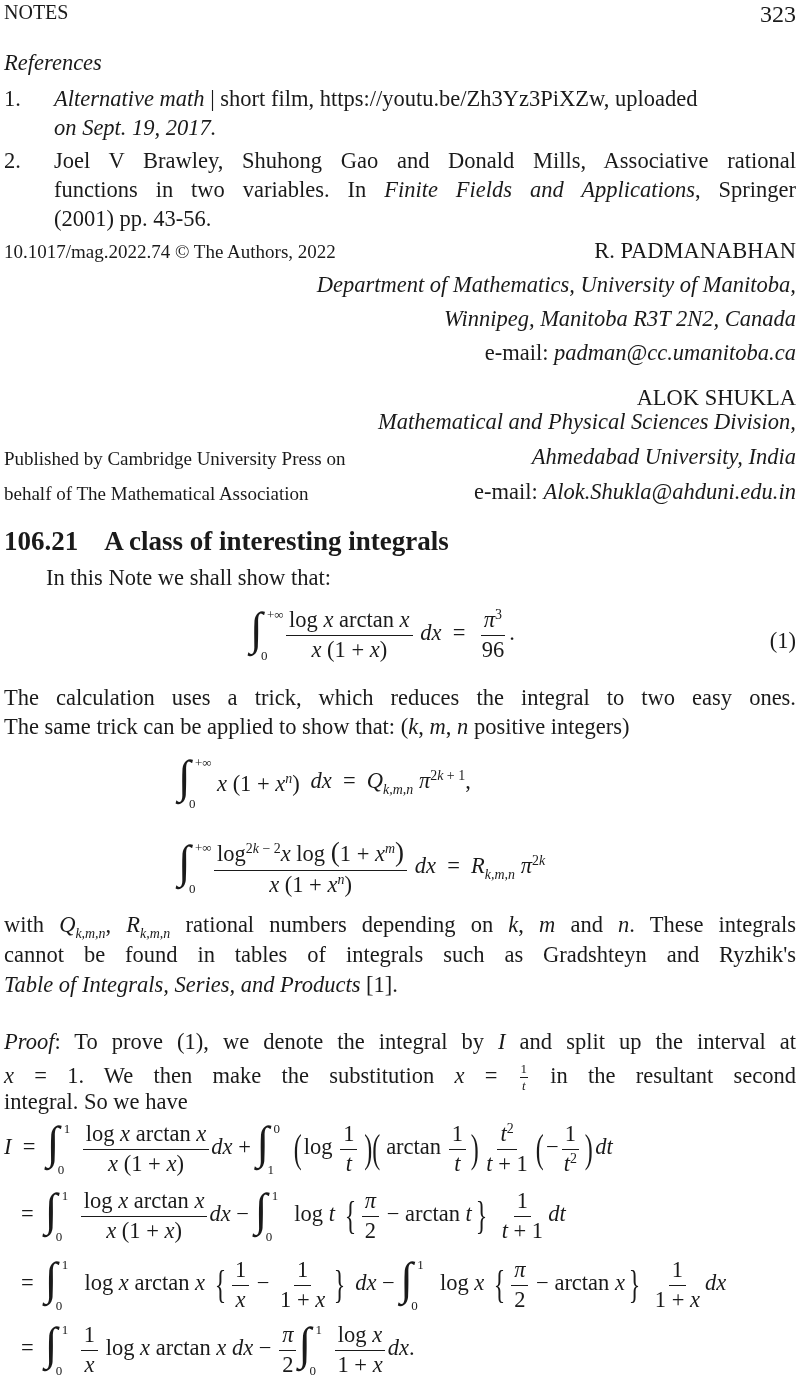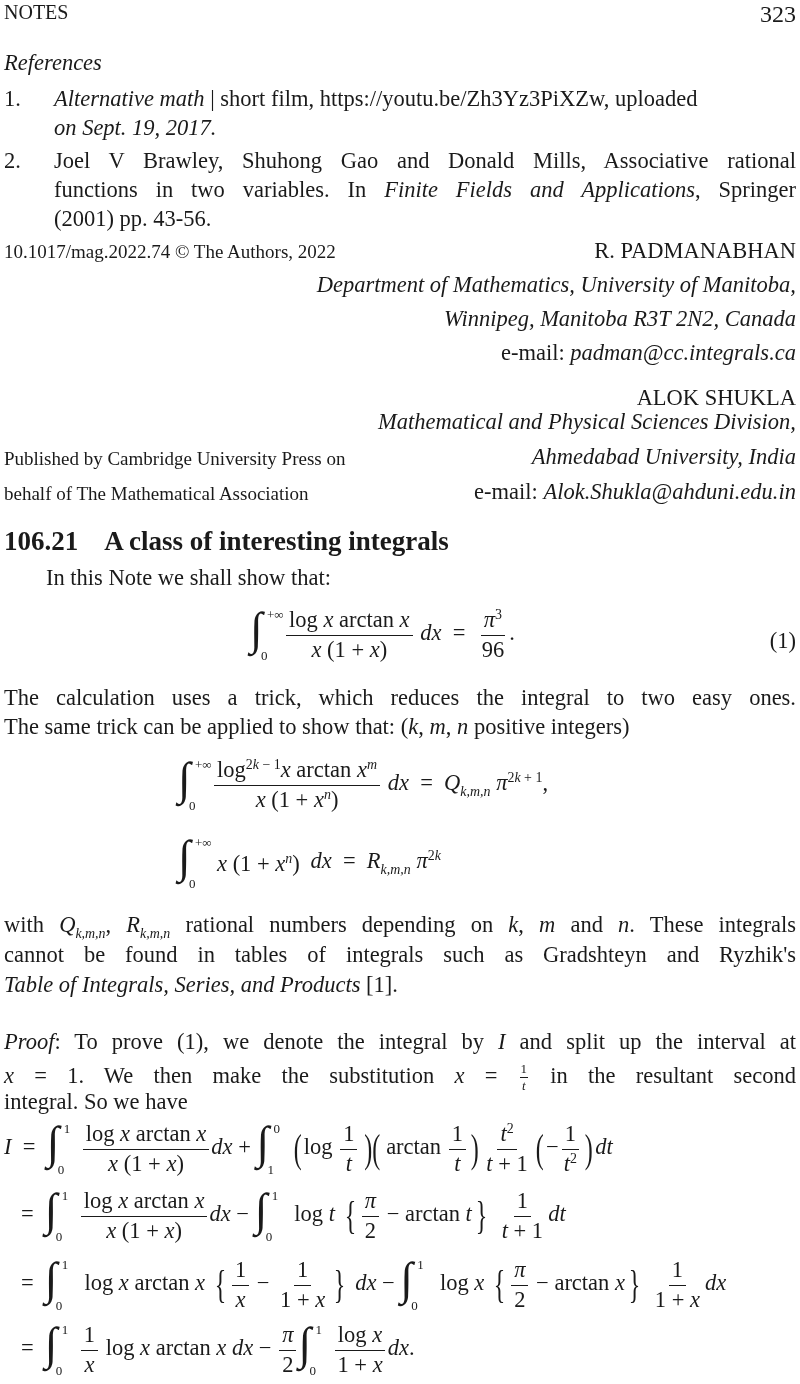--- a/index.html
+++ b/index.html
@@ -51,21 +51,21 @@
     <span>functions in two variables. In </span><span class="i">Finite Fields and Applications</span><span>, Springer</span>
   </div>
   <div class="abs" style="left:54px; top:208px;">(2001) pp. 43-56.</div>
 </div>
 
 <div class="abs sm" style="left:4px; top:242px;">10.1017/mag.2022.74 ©  The Authors, 2022</div>
 <div class="abs right" style="right:4px; top:240px;">R. PADMANABHAN</div>
 <div class="abs i right" style="right:4px; top:274px;">Department of Mathematics, University of Manitoba,</div>
 <div class="abs i right" style="right:4px; top:308px;">Winnipeg, Manitoba R3T 2N2, Canada</div>
 <div class="abs right" style="right:4px; top:342px;">
-  <span>e-mail: </span><span class="i">padman@cc.integrals.ca</span>
+  <span>e-mail: </span><span class="i">padman@cc.umanitoba.ca</span>
 </div>
 <div class="abs right" style="right:4px; top:387px;">ALOK SHUKLA</div>
 <div class="abs i right" style="right:4px; top:411px;">Mathematical and Physical Sciences Division,</div>
 <div class="abs i right" style="right:4px; top:446px;">Ahmedabad University, India</div>
 <div class="abs right" style="right:4px; top:481px;">
   <span>e-mail: </span><span class="i">Alok.Shukla@ahduni.edu.in</span>
 </div>
 <div class="abs sm" style="left:4px; top:449px;">Published by Cambridge University Press on</div>
 <div class="abs sm" style="left:4px; top:484px;">behalf of The Mathematical Association</div>
 
@@ -84,28 +84,28 @@
       <span class="den" style="border:none;">96</span>
     </span>.
 </div>
 <div class="abs" style="right:4px; top:630px;">(1)</div>
 
 <div class="abs just" style="left:4px; top:687px; width:792px;">The calculation uses a trick, which reduces the integral to two easy ones.</div>
 <div class="abs" style="left:4px; top:716px;">The same trick can be applied to show that: (<i>k</i>, <i>m</i>, <i>n</i> positive integers)</div>
 
 <div class="math" style="left:178px; top:758px;">
   <span class="int-wrap"><span class="sym">∫</span><span class="up">+∞</span><span class="lo">0</span></span><span class="frac">
-      <span class="num">log<sup>2<i>k</i> − 1</sup><i>x</i> arctan <i>x<sup>m</sup></i></span>
       <span class="den"><i>x</i> (1 + <i>x<sup>n</sup></i>)</span>
     </span>
   <span><i>dx</i> &nbsp;= &nbsp;<i>Q</i><sub><i>k,m,n</i></sub> <i>π</i><sup>2<i>k</i> + 1</sup>,</span>
 </div>
 
 <div class="math" style="left:178px; top:838px;">
   <span class="int-wrap"><span class="sym">∫</span><span class="up">+∞</span><span class="lo">0</span></span><span class="frac">
+      <span class="num">log<sup>2<i>k</i> − 2</sup><i>x</i> log <span style="font-size:1.2em;">(</span>1 + <i>x<sup>m</sup></i><span style="font-size:1.2em;">)</span></span>
       <span class="den"><i>x</i> (1 + <i>x<sup>n</sup></i>)</span>
     </span>
   <span><i>dx</i> &nbsp;= &nbsp;<i>R</i><sub><i>k,m,n</i></sub> <i>π</i><sup>2<i>k</i></sup></span>
 </div>
 
 <div class="line just" style="top:914px;">with <i>Q</i><sub><i>k,m,n</i></sub>, <i>R</i><sub><i>k,m,n</i></sub> rational numbers depending on <i>k</i>, <i>m</i> and <i>n</i>. These integrals</div>
 <div class="line just" style="top:944px;">cannot be found in tables of integrals such as Gradshteyn and Ryzhik's</div>
 <div class="line" style="top:974px;"><span class="i">Table of Integrals, Series, and Products</span><span> [1].</span></div>
 
 <div class="line just" style="top:1031px;"><i>Proof</i>: To prove (1), we denote the integral by <i>I</i> and split up the interval at</div>

